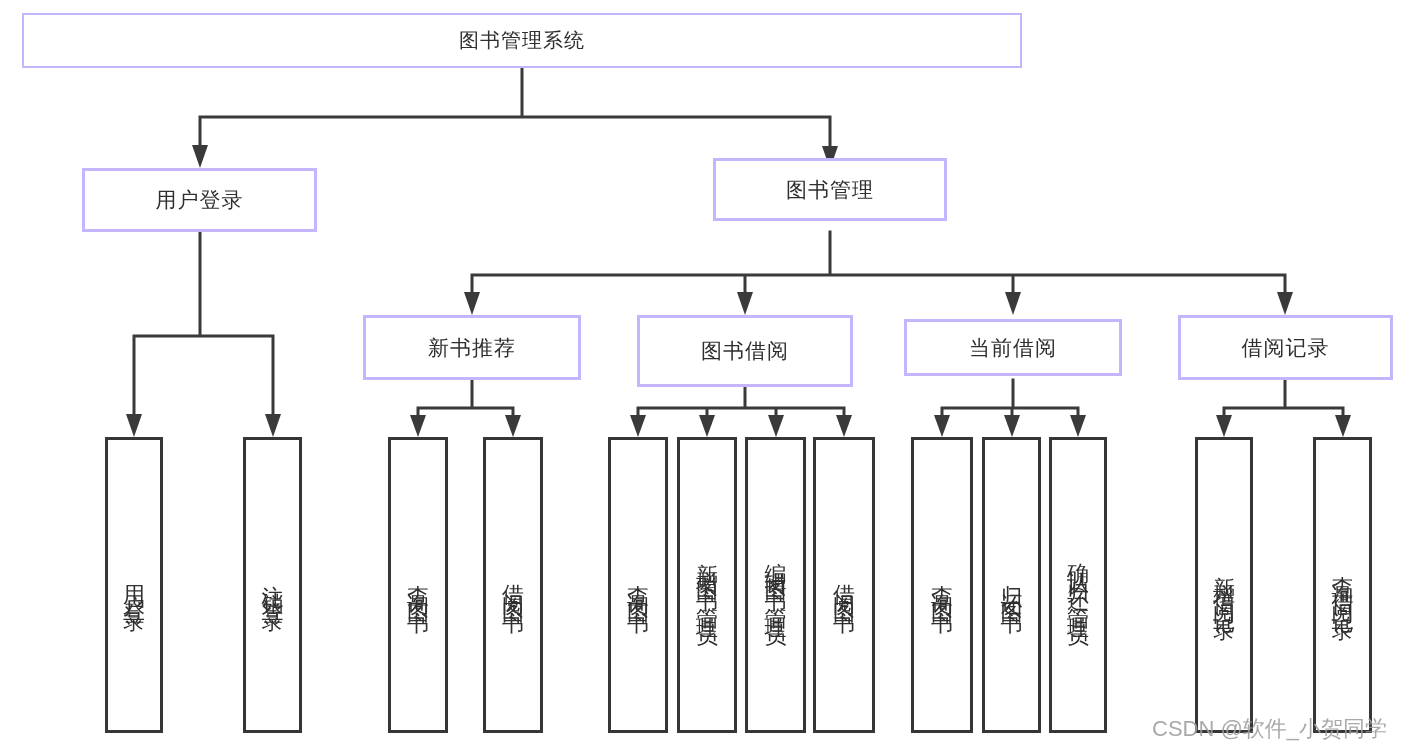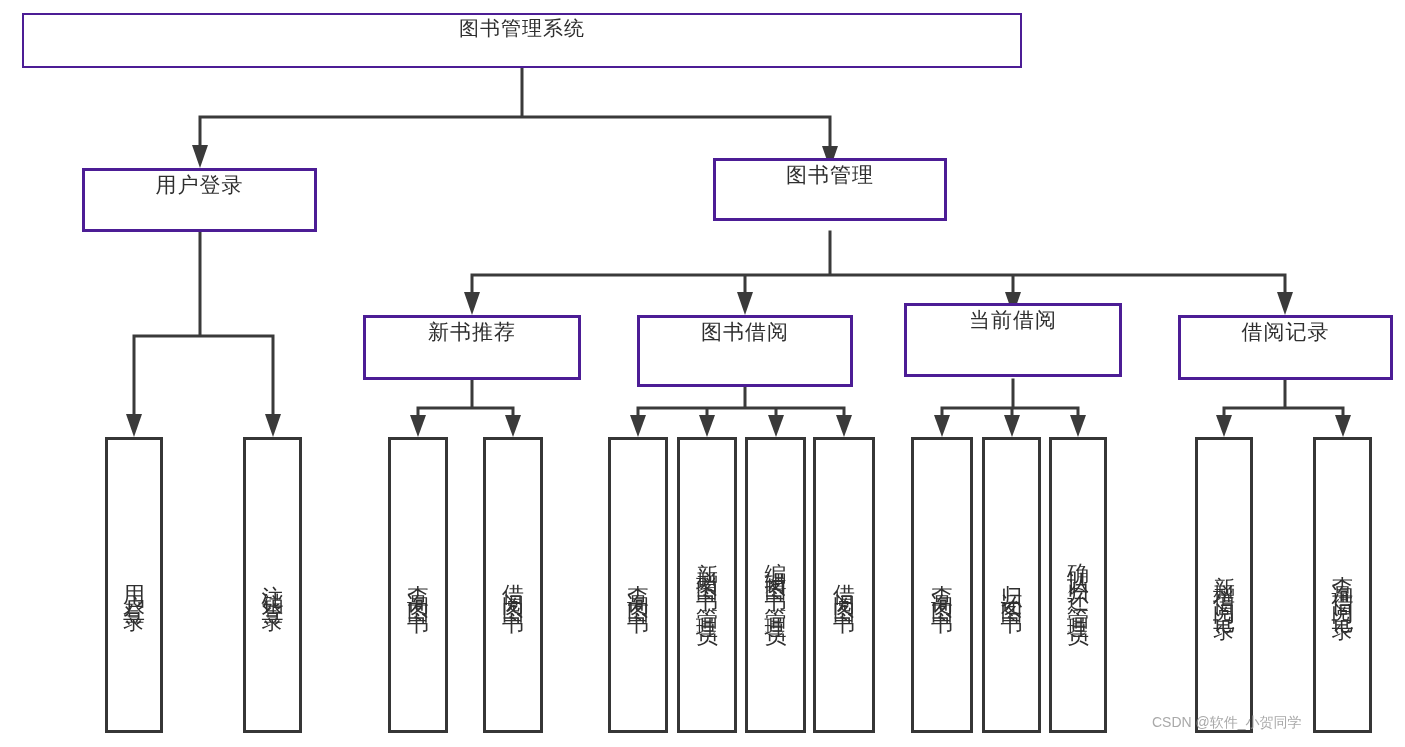--- a/index.html
+++ b/index.html
@@ -17,24 +17,24 @@
   }
   svg.wires {
     position: absolute;
     left: 0;
     top: 0;
     pointer-events: none;
   }
   .hbox {
     position: absolute;
     box-sizing: border-box;
-    border: 3px solid #4c1d95;
+    border: 3px solid #c4b5fd;
     background: #ffffff;
     display: flex;
-    align-items: flex-start;
+    align-items: center;
     justify-content: center;
     font-size: 21px;
     color: #2f2f2f;
     letter-spacing: 1px;
     white-space: nowrap;
     font-family: Liberation Serif, serif;
   }
   .root {
     left: 22px;
     top: 13px;
@@ -60,21 +60,21 @@
     font-size: 22px;
     line-height: 1;
     letter-spacing: 9px;
     color: #2f2f2f;
     white-space: nowrap;
   }
   .watermark {
     position: absolute;
     left: 1152px;
     top: 714px;
-    font-size: 14px;
+    font-size: 22px;
     color: #a0a0a0;
     opacity: 0.9;
     white-space: nowrap;
     z-index: 5;
   }
 </style>
 </head>
 <body>
 
 <div class="stage">
@@ -136,21 +136,21 @@
   <div class="hbox" style="left:713px; top:158px; width:234px; height:63px;">
     <span>图书管理</span>
   </div>
 
   <div class="hbox" style="left:363px; top:315px; width:218px; height:65px;">
     <span>新书推荐</span>
   </div>
   <div class="hbox" style="left:637px; top:315px; width:216px; height:72px;">
     <span>图书借阅</span>
   </div>
-  <div class="hbox" style="left:904px; top:303px; width:218px; height:74px;">
+  <div class="hbox" style="left:904px; top:319px; width:218px; height:57px;">
     <span>当前借阅</span>
   </div>
   <div class="hbox" style="left:1178px; top:315px; width:215px; height:65px;">
     <span>借阅记录</span>
   </div>
 
   <div class="leaf" style="left:105px; width:58px;">
     <span class="vtext">用户登录</span>
   </div>
   <div class="leaf" style="left:243px; width:59px;">

